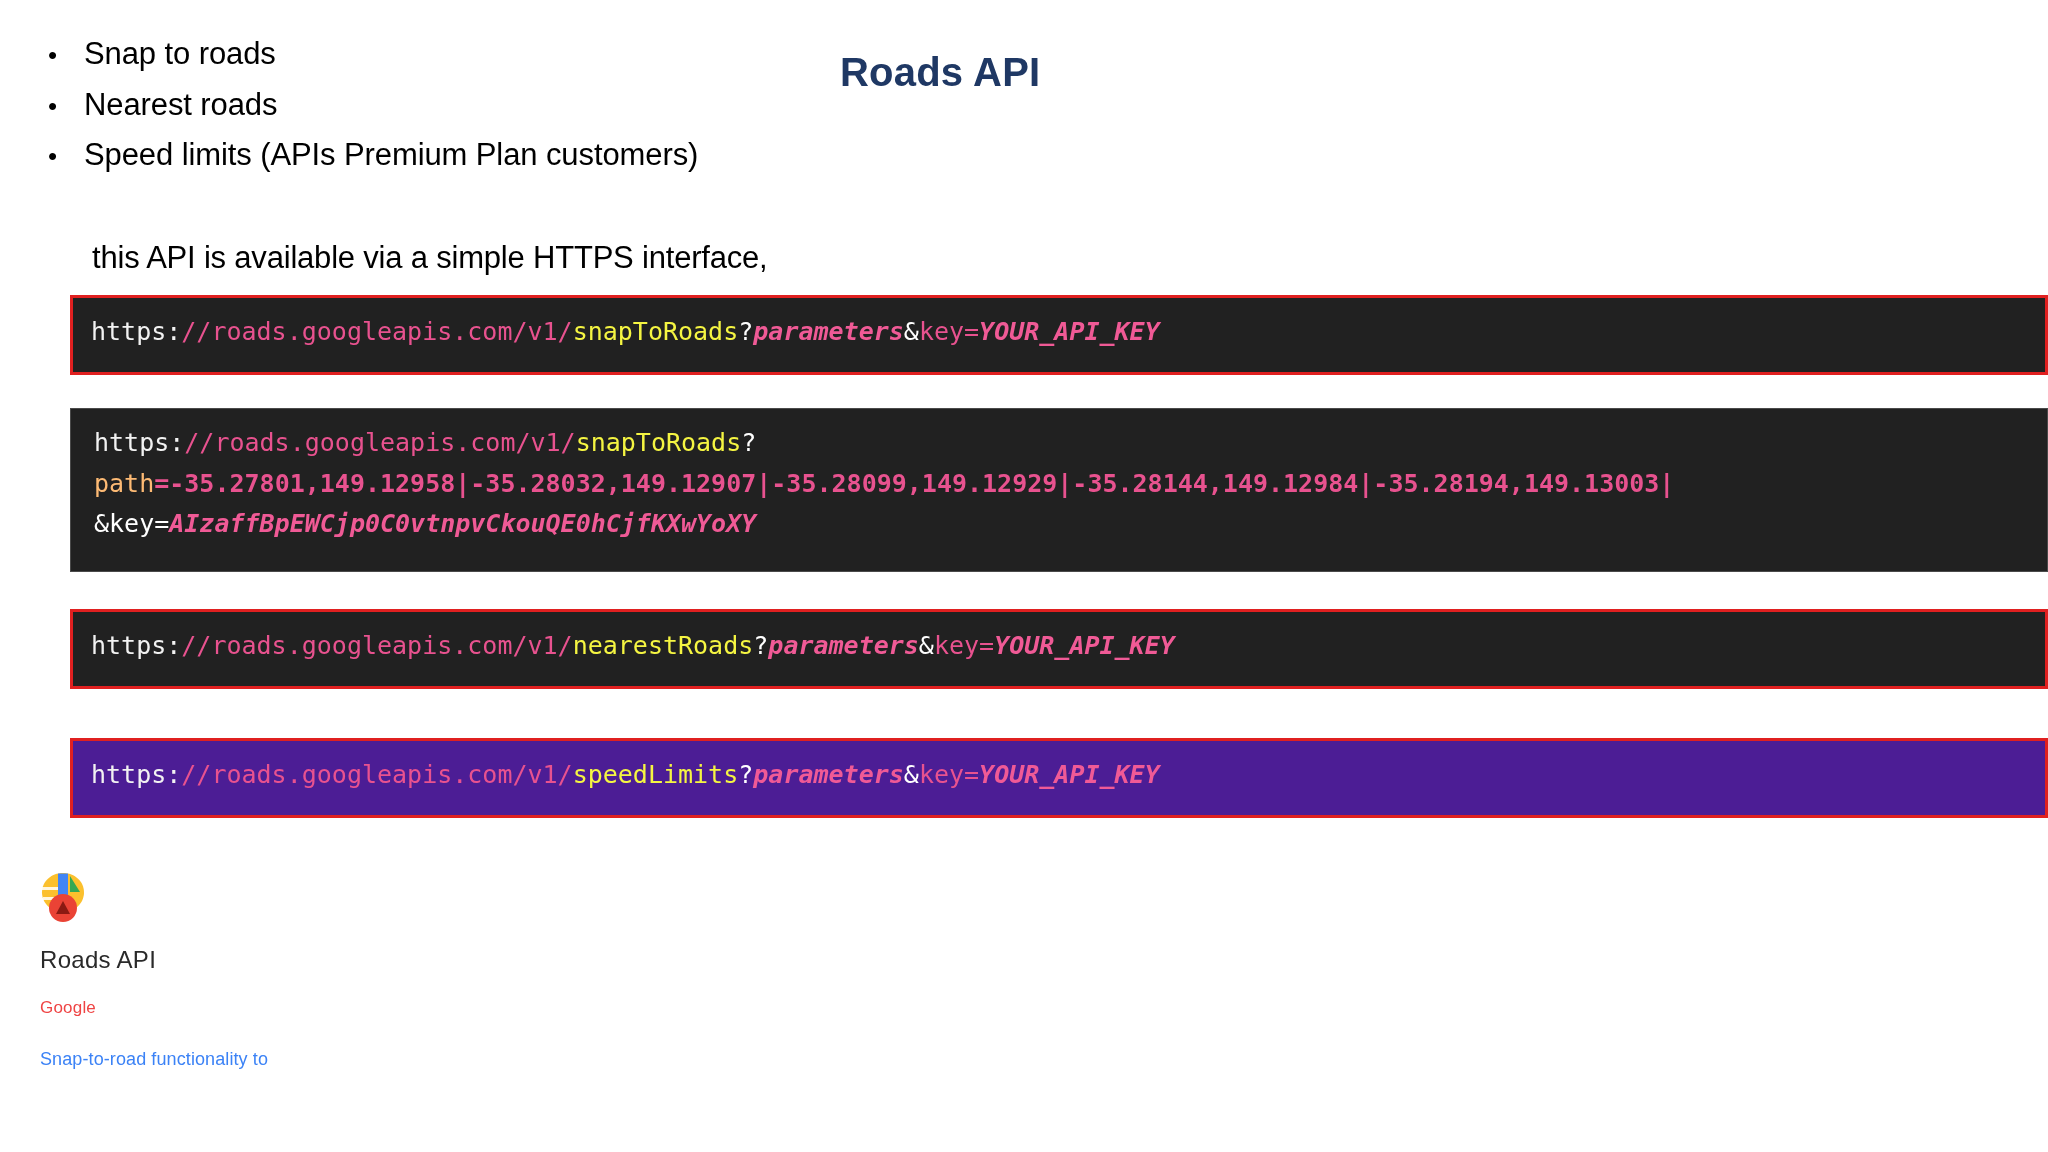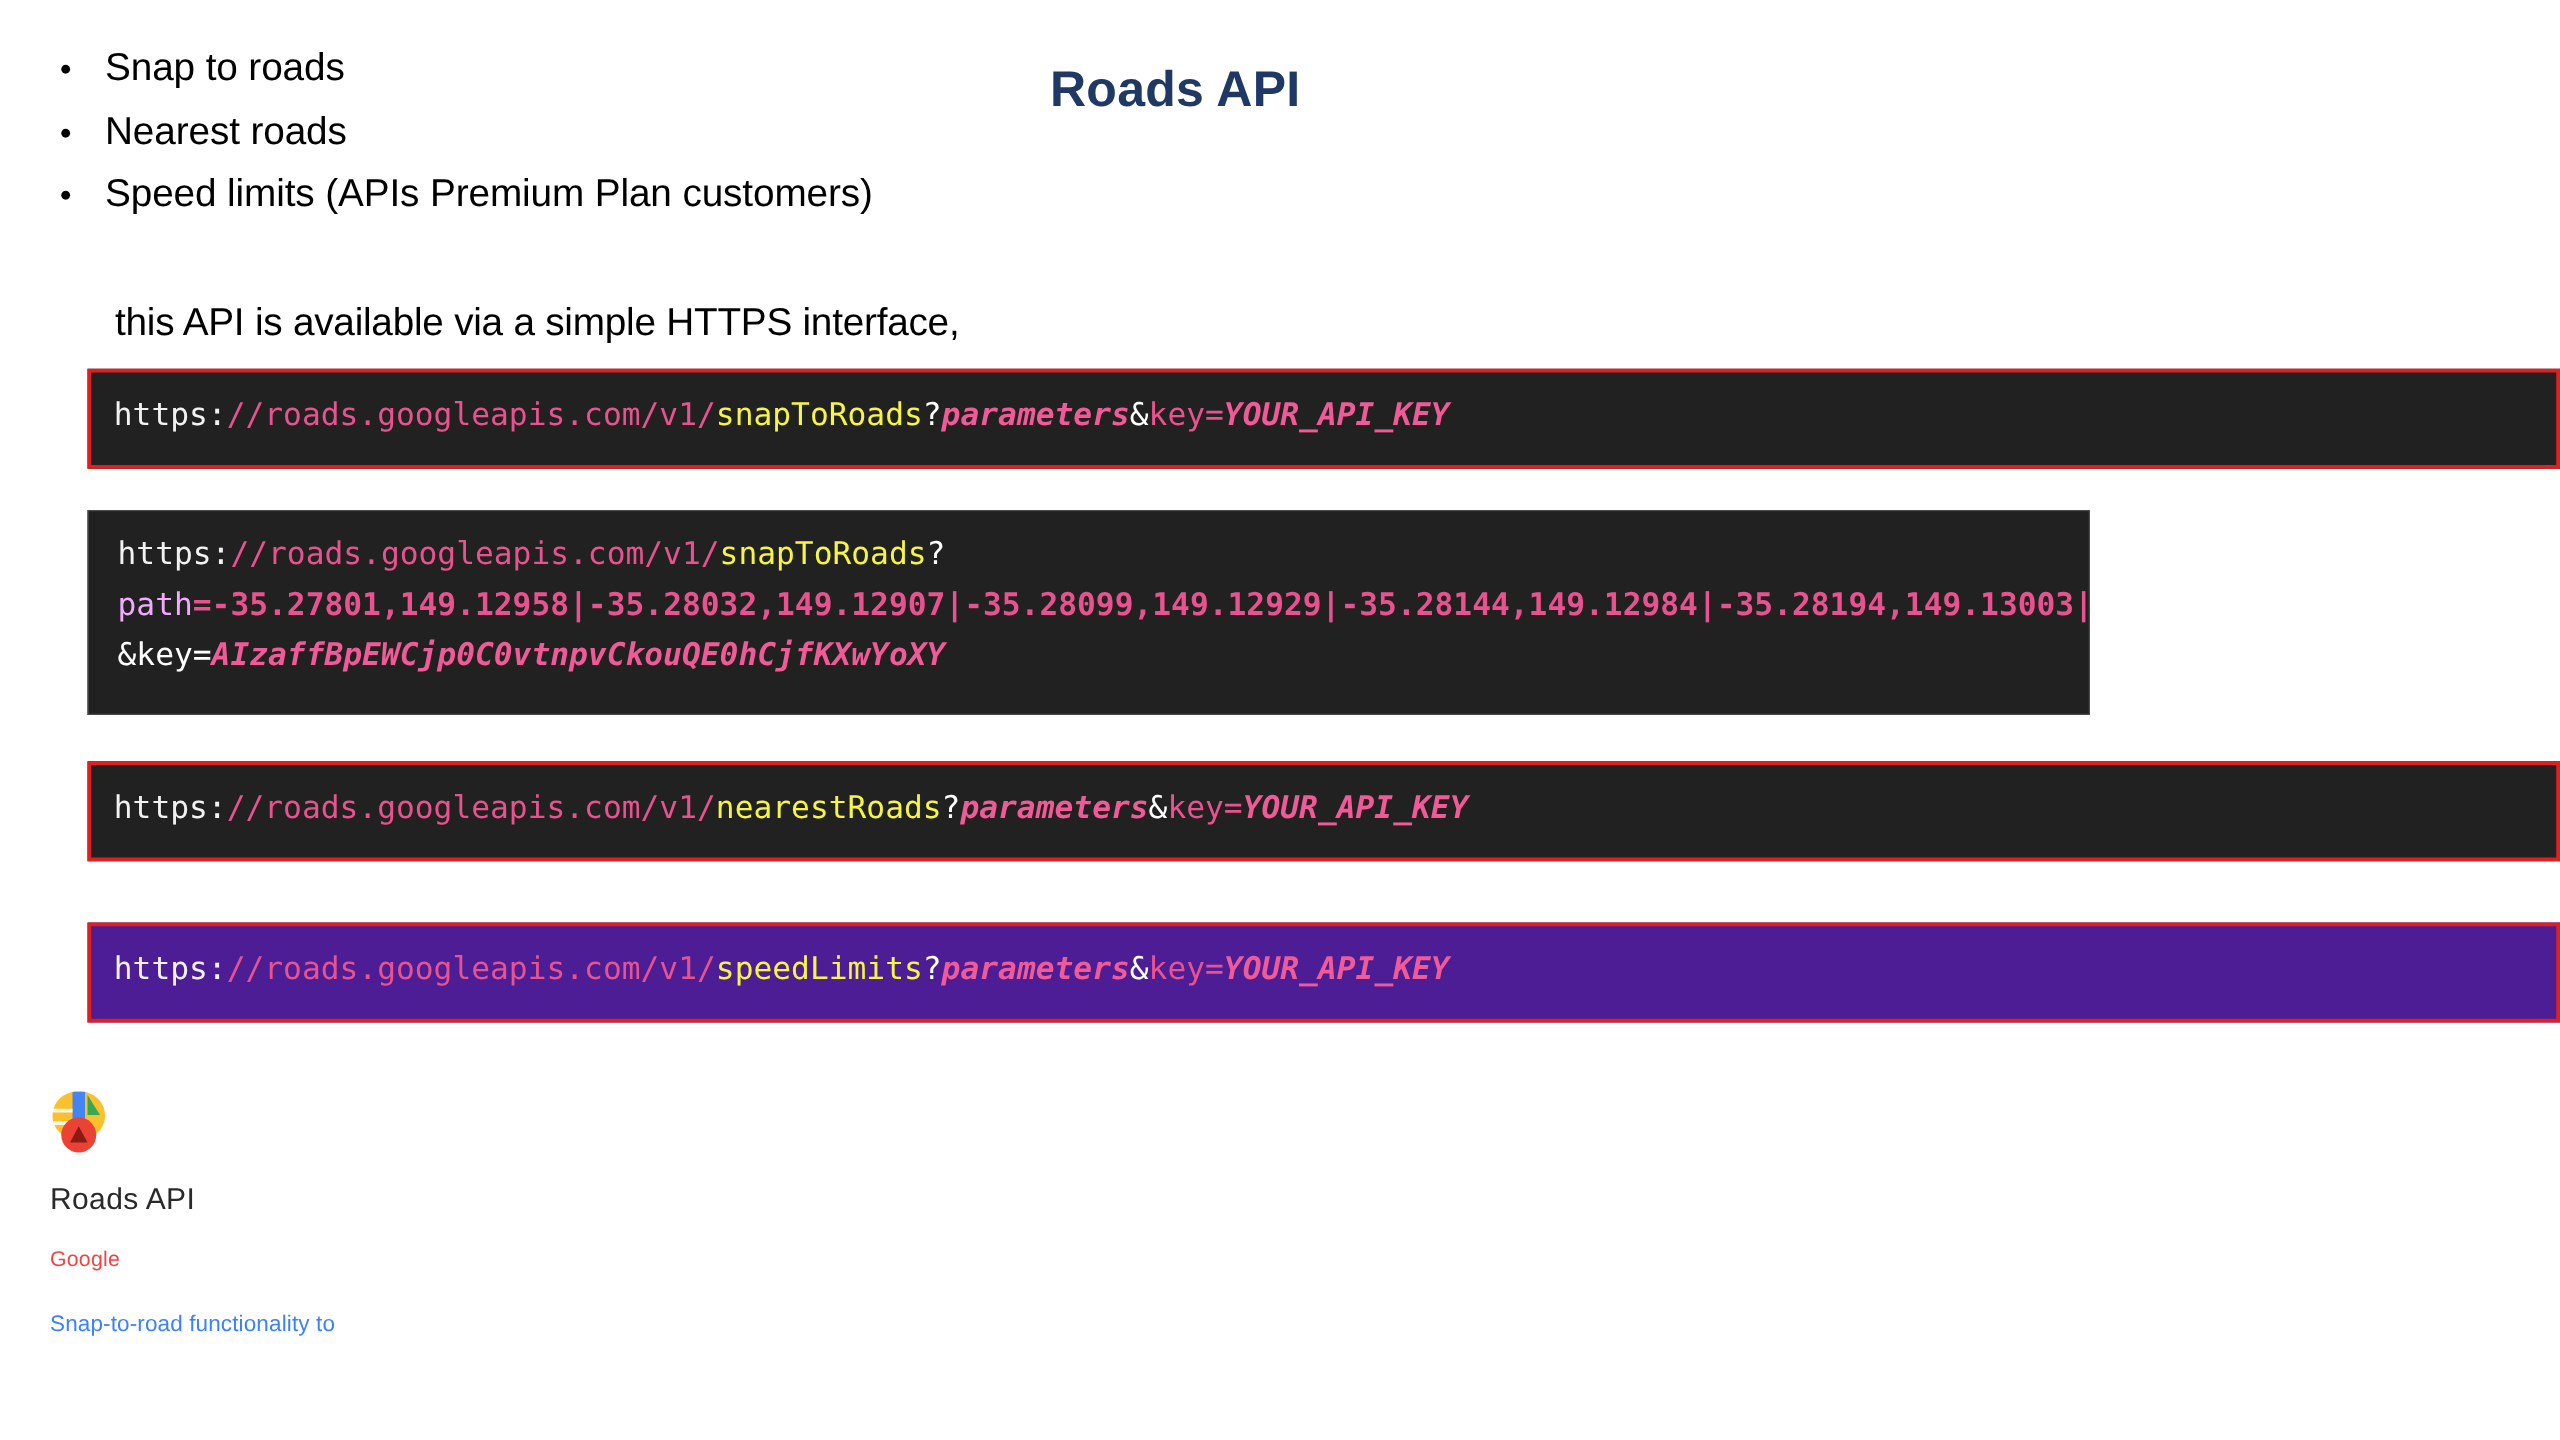--- a/index.html
+++ b/index.html
@@ -75,32 +75,32 @@
     line-height: 1.62;
     color: #e8e8e8;
     white-space: nowrap;
     overflow: hidden;
     padding: 14px 0 14px 18px;
   }
   .code-block.bordered {
     border: 3px solid #e02020;
   }
   .cb1 { left: 70px; top: 295px;  width: 1978px; height: 80px; }
-  .cb2 { left: 70px; top: 408px;  width: 1602px; height: 164px; border: 1px solid #4a4a4a; padding-left: 23px; }
+  .cb2 { left: 70px; top: 408px;  width: 1978px; height: 164px; border: 1px solid #4a4a4a; padding-left: 23px; }
   .cb3 { left: 70px; top: 609px;  width: 1978px; height: 80px; }
   .cb4 { left: 70px; top: 738px;  width: 1978px; height: 80px; }
 
   .tok-scheme   { color: #f2f2f2; }
   .tok-host     { color: #e8528f; }
   .tok-endpoint { color: #f5f542; }
   .tok-punct    { color: #ffffff; }
   .tok-param    { color: #f05a96; font-style: italic; font-weight: bold; }
   .tok-key      { color: #e8528f; }
   .tok-value    { color: #f05a96; font-style: italic; font-weight: bold; }
-  .tok-attr     { color: #f0abfc; text-align: right; }
+  .tok-attr     { color: #fdba74; text-align: right; }
   .tok-coords   { color: #e8528f; font-weight: bold; }
 
   
   .footer-card {
     position: absolute;
     left: 40px;
     top: 872px;
     width: 430px;
   }
   .logo {

